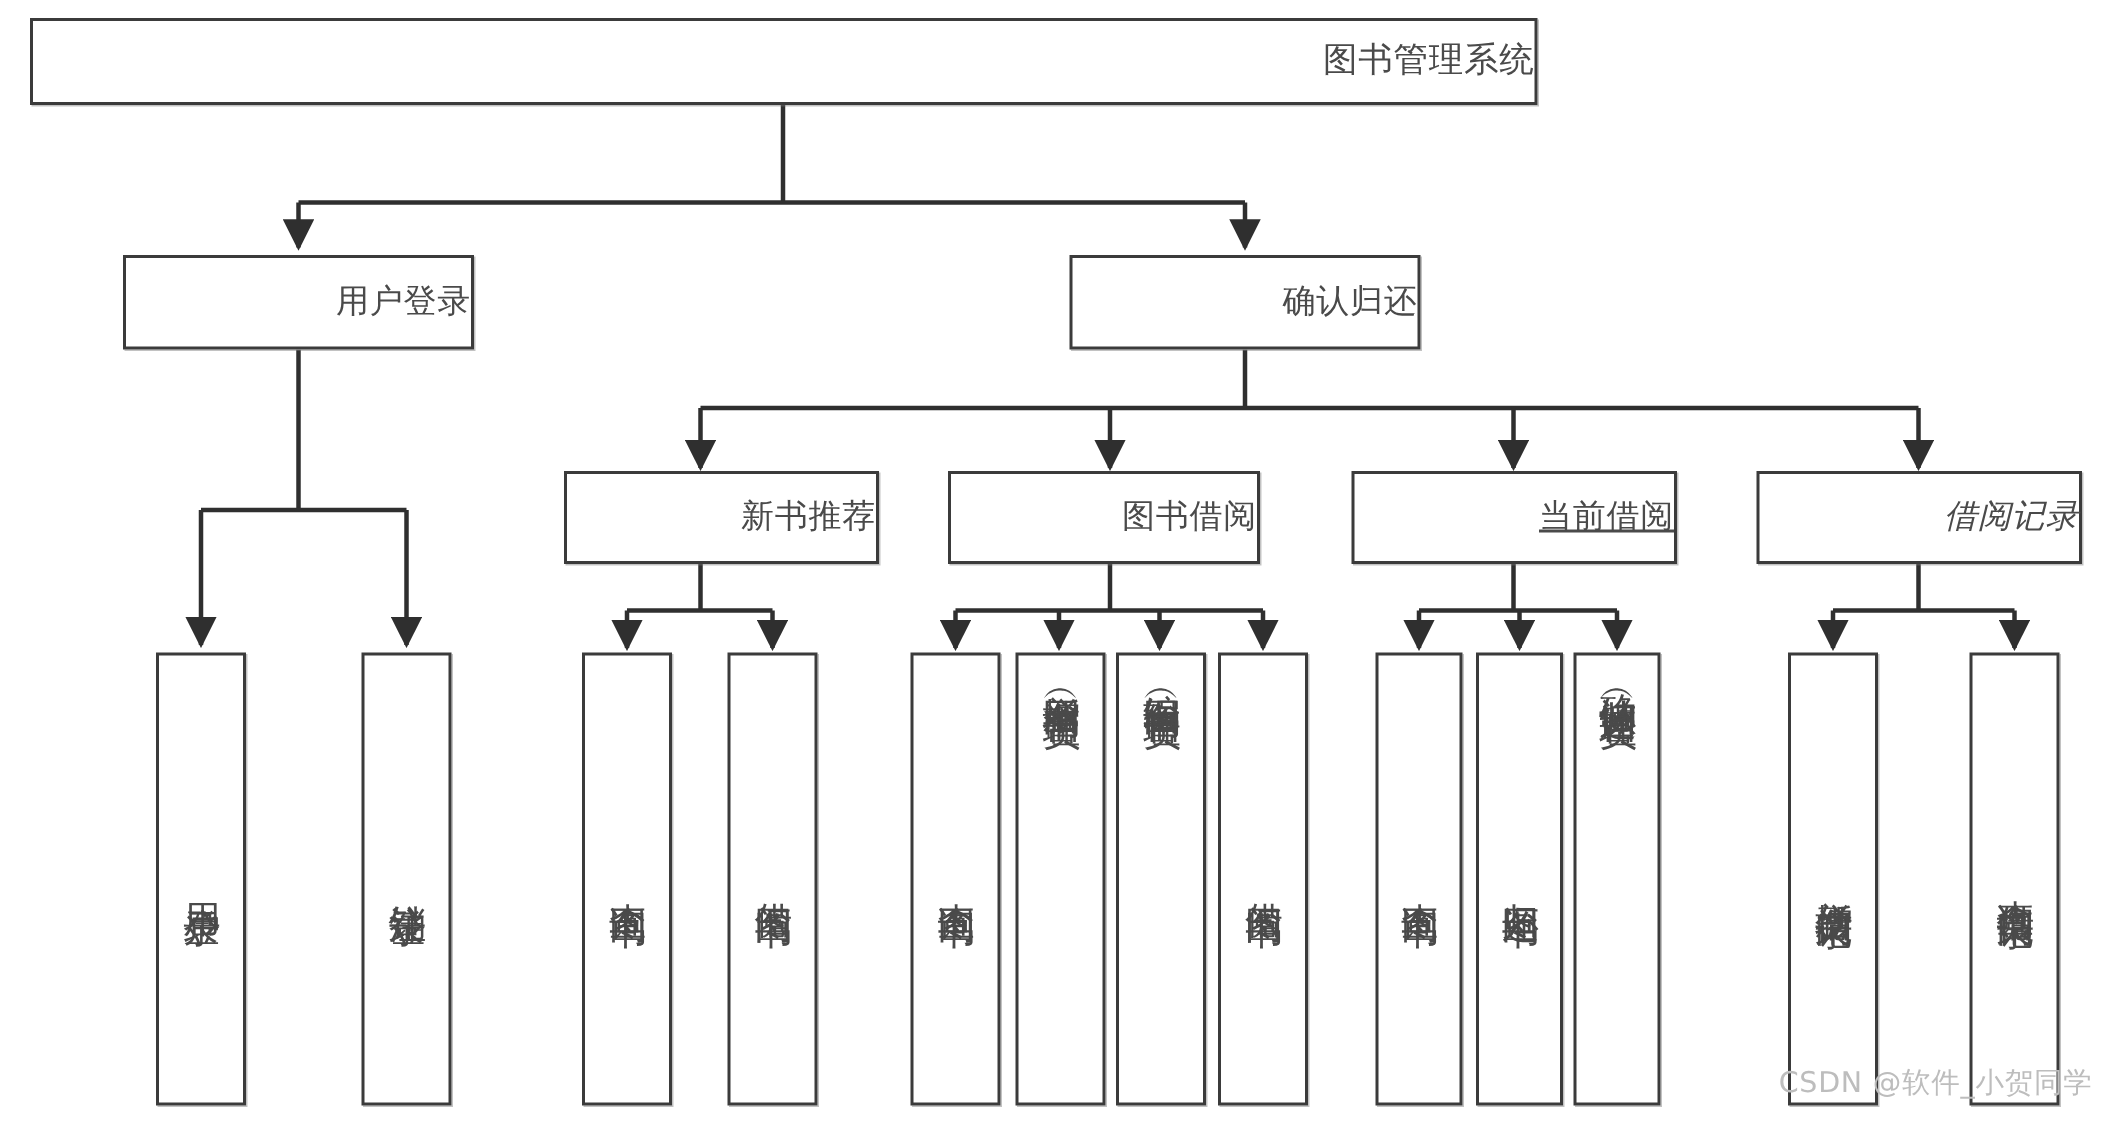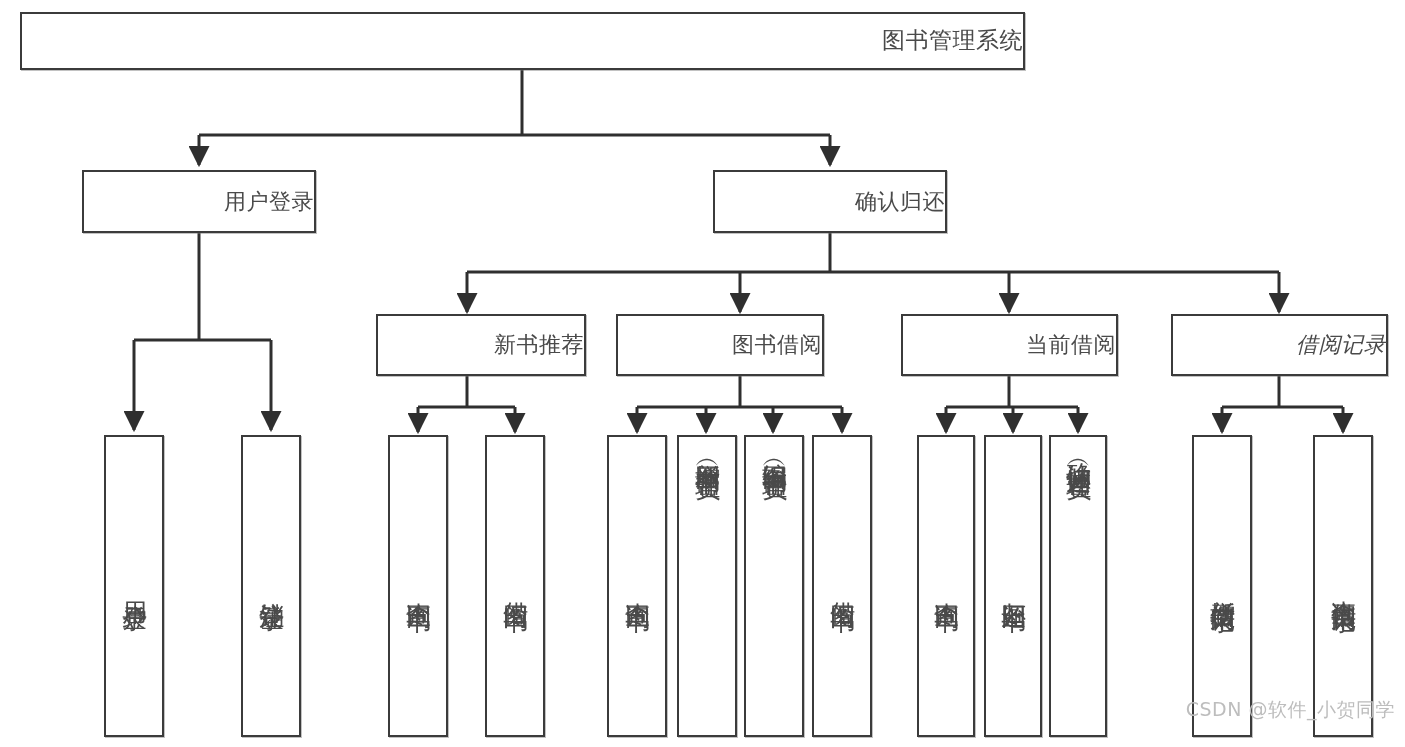--- a/index.html
+++ b/index.html
@@ -67,21 +67,21 @@
     font-size: 25px;
   }
   
   .node.vert.centered {
     align-items: center;
     padding-top: 0;
   }
   #watermark {
     position: absolute;
     right: 10px;
-    bottom: 24px;
+    bottom: 12px;
     font-size: 19px;
     color: #bdbdbd;
     letter-spacing: 0.5px;
     white-space: nowrap;
     font-family: "DejaVu Sans", "Liberation Sans", sans-serif;
   }
 </style>
 </head>
 <body>
 
@@ -145,24 +145,24 @@
   <div class="node horiz" style="left:82px; top:170px; width:234px; height:63px;">
     <span class="label">用户登录</span>
   </div>
   <div class="node horiz" style="left:713px; top:170px; width:234px; height:63px;">
     <span class="label">确认归还</span>
   </div>
 
   <div class="node horiz" style="left:376px; top:314px; width:210px; height:62px;">
     <span class="label">新书推荐</span>
   </div>
-  <div class="node horiz" style="left:616px; top:314px; width:208px; height:62px;">
+  <div class="node horiz" style="left:632px; top:314px; width:208px; height:62px;">
     <span class="label">图书借阅</span>
   </div>
-  <div class="node horiz" style="left:901px; top:314px; width:217px; height:62px;">
+  <div class="node horiz" style="left:901px; top:314px; width:217px; height:62px;text-decoration:underline;">
     <span class="label">当前借阅</span>
   </div>
   <div class="node horiz" style="left:1171px; top:314px; width:217px; height:62px;font-style:italic;">
     <span class="label">借阅记录</span>
   </div>
 
   <div class="node vert centered" style="left:104px; top:435px; width:60px; height:302px;">
     <span class="label">用户登录</span>
   </div>
   <div class="node vert centered" style="left:241px; top:435px; width:60px; height:302px;">

